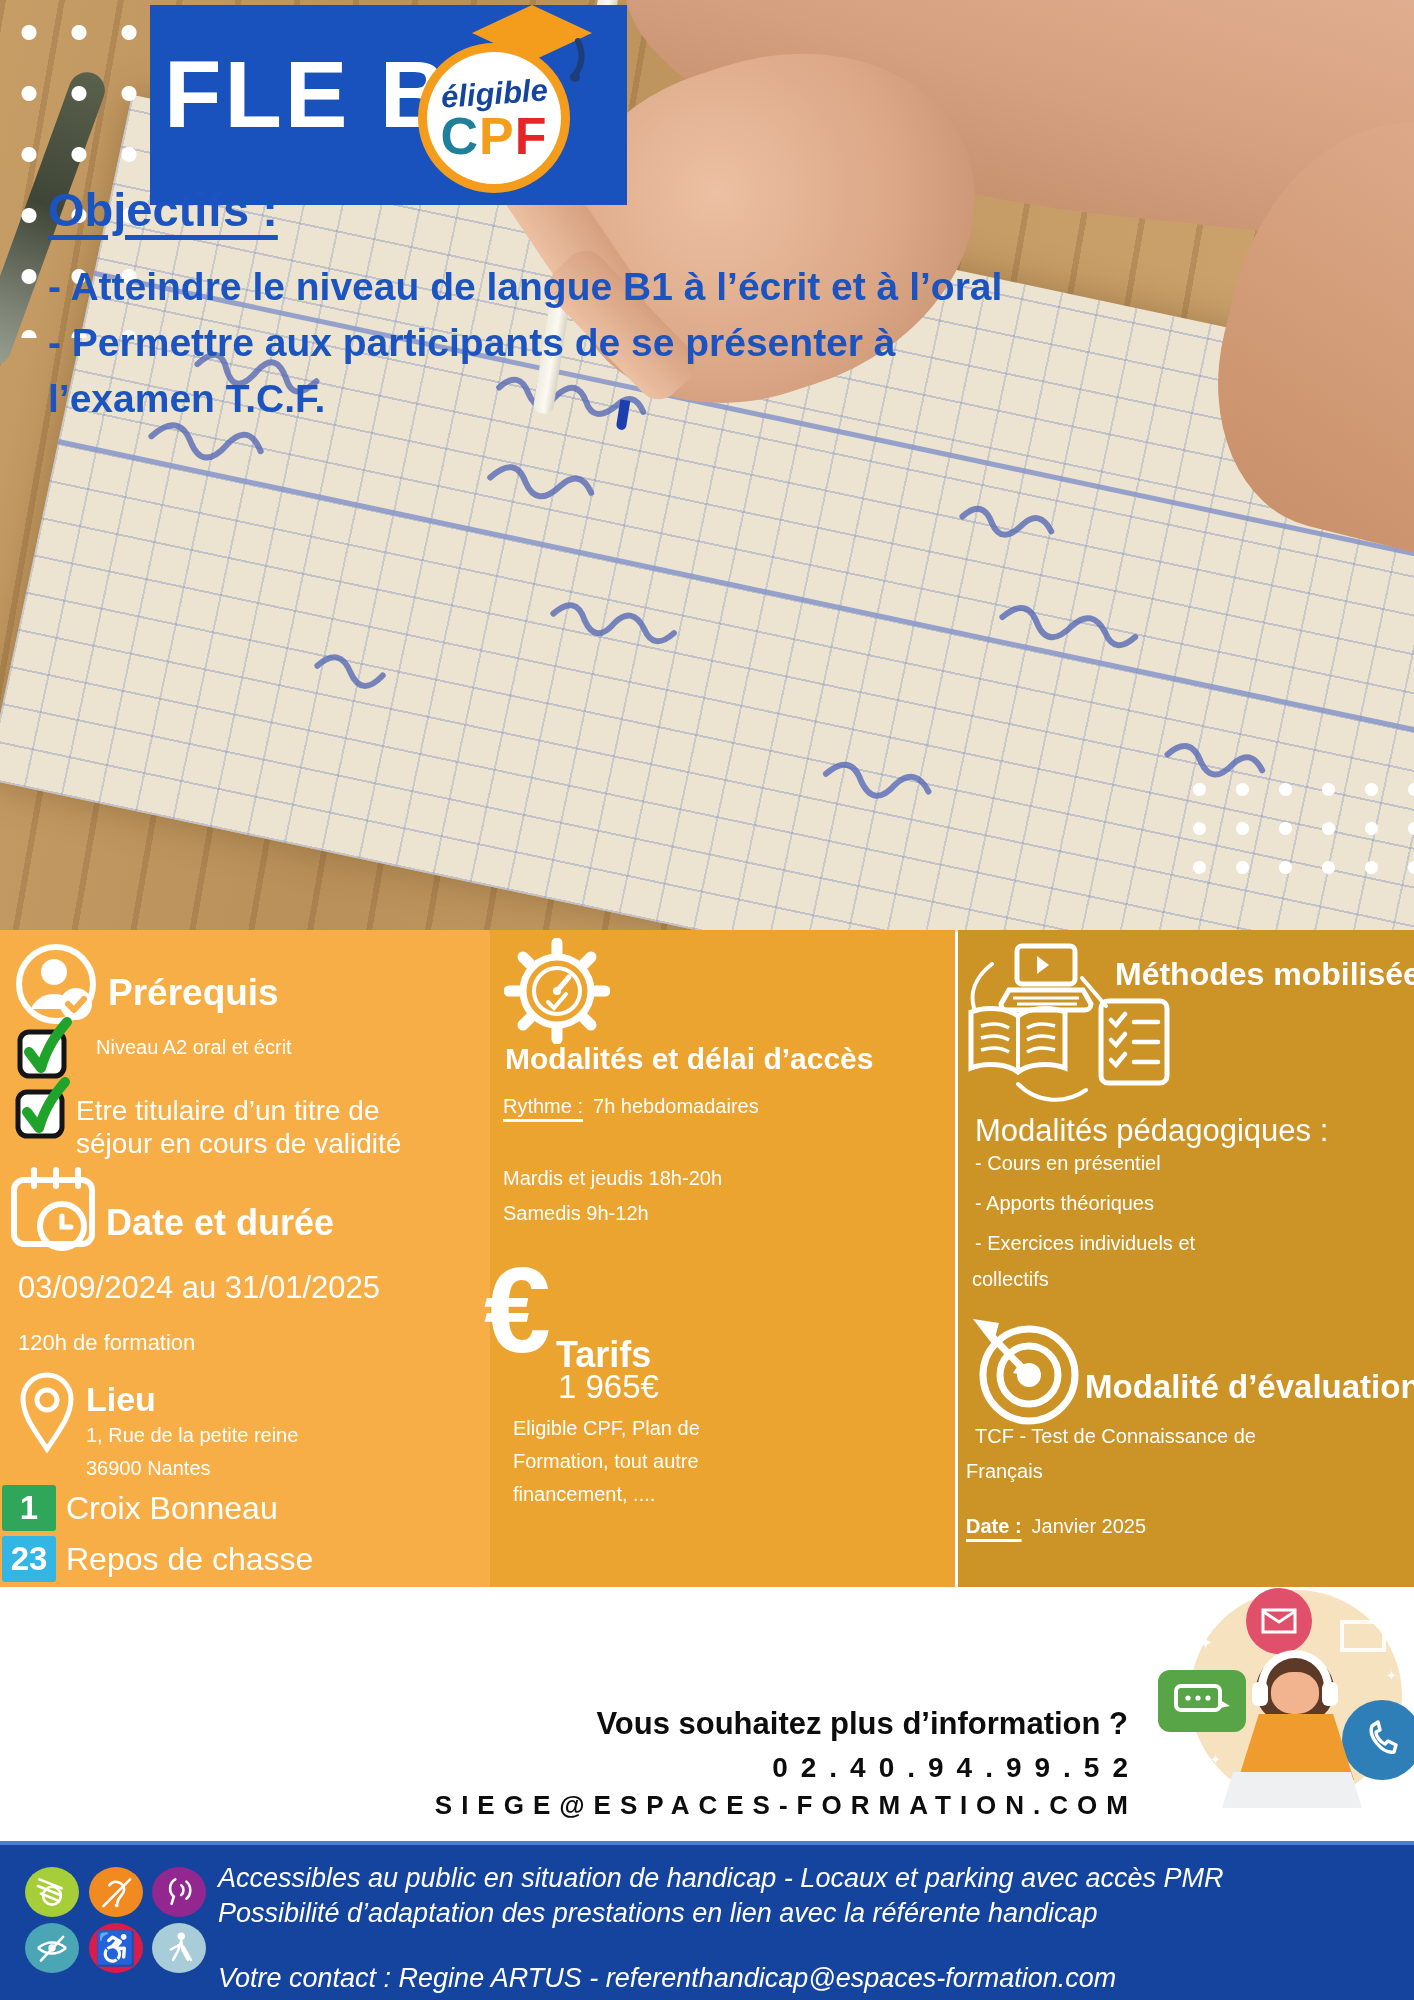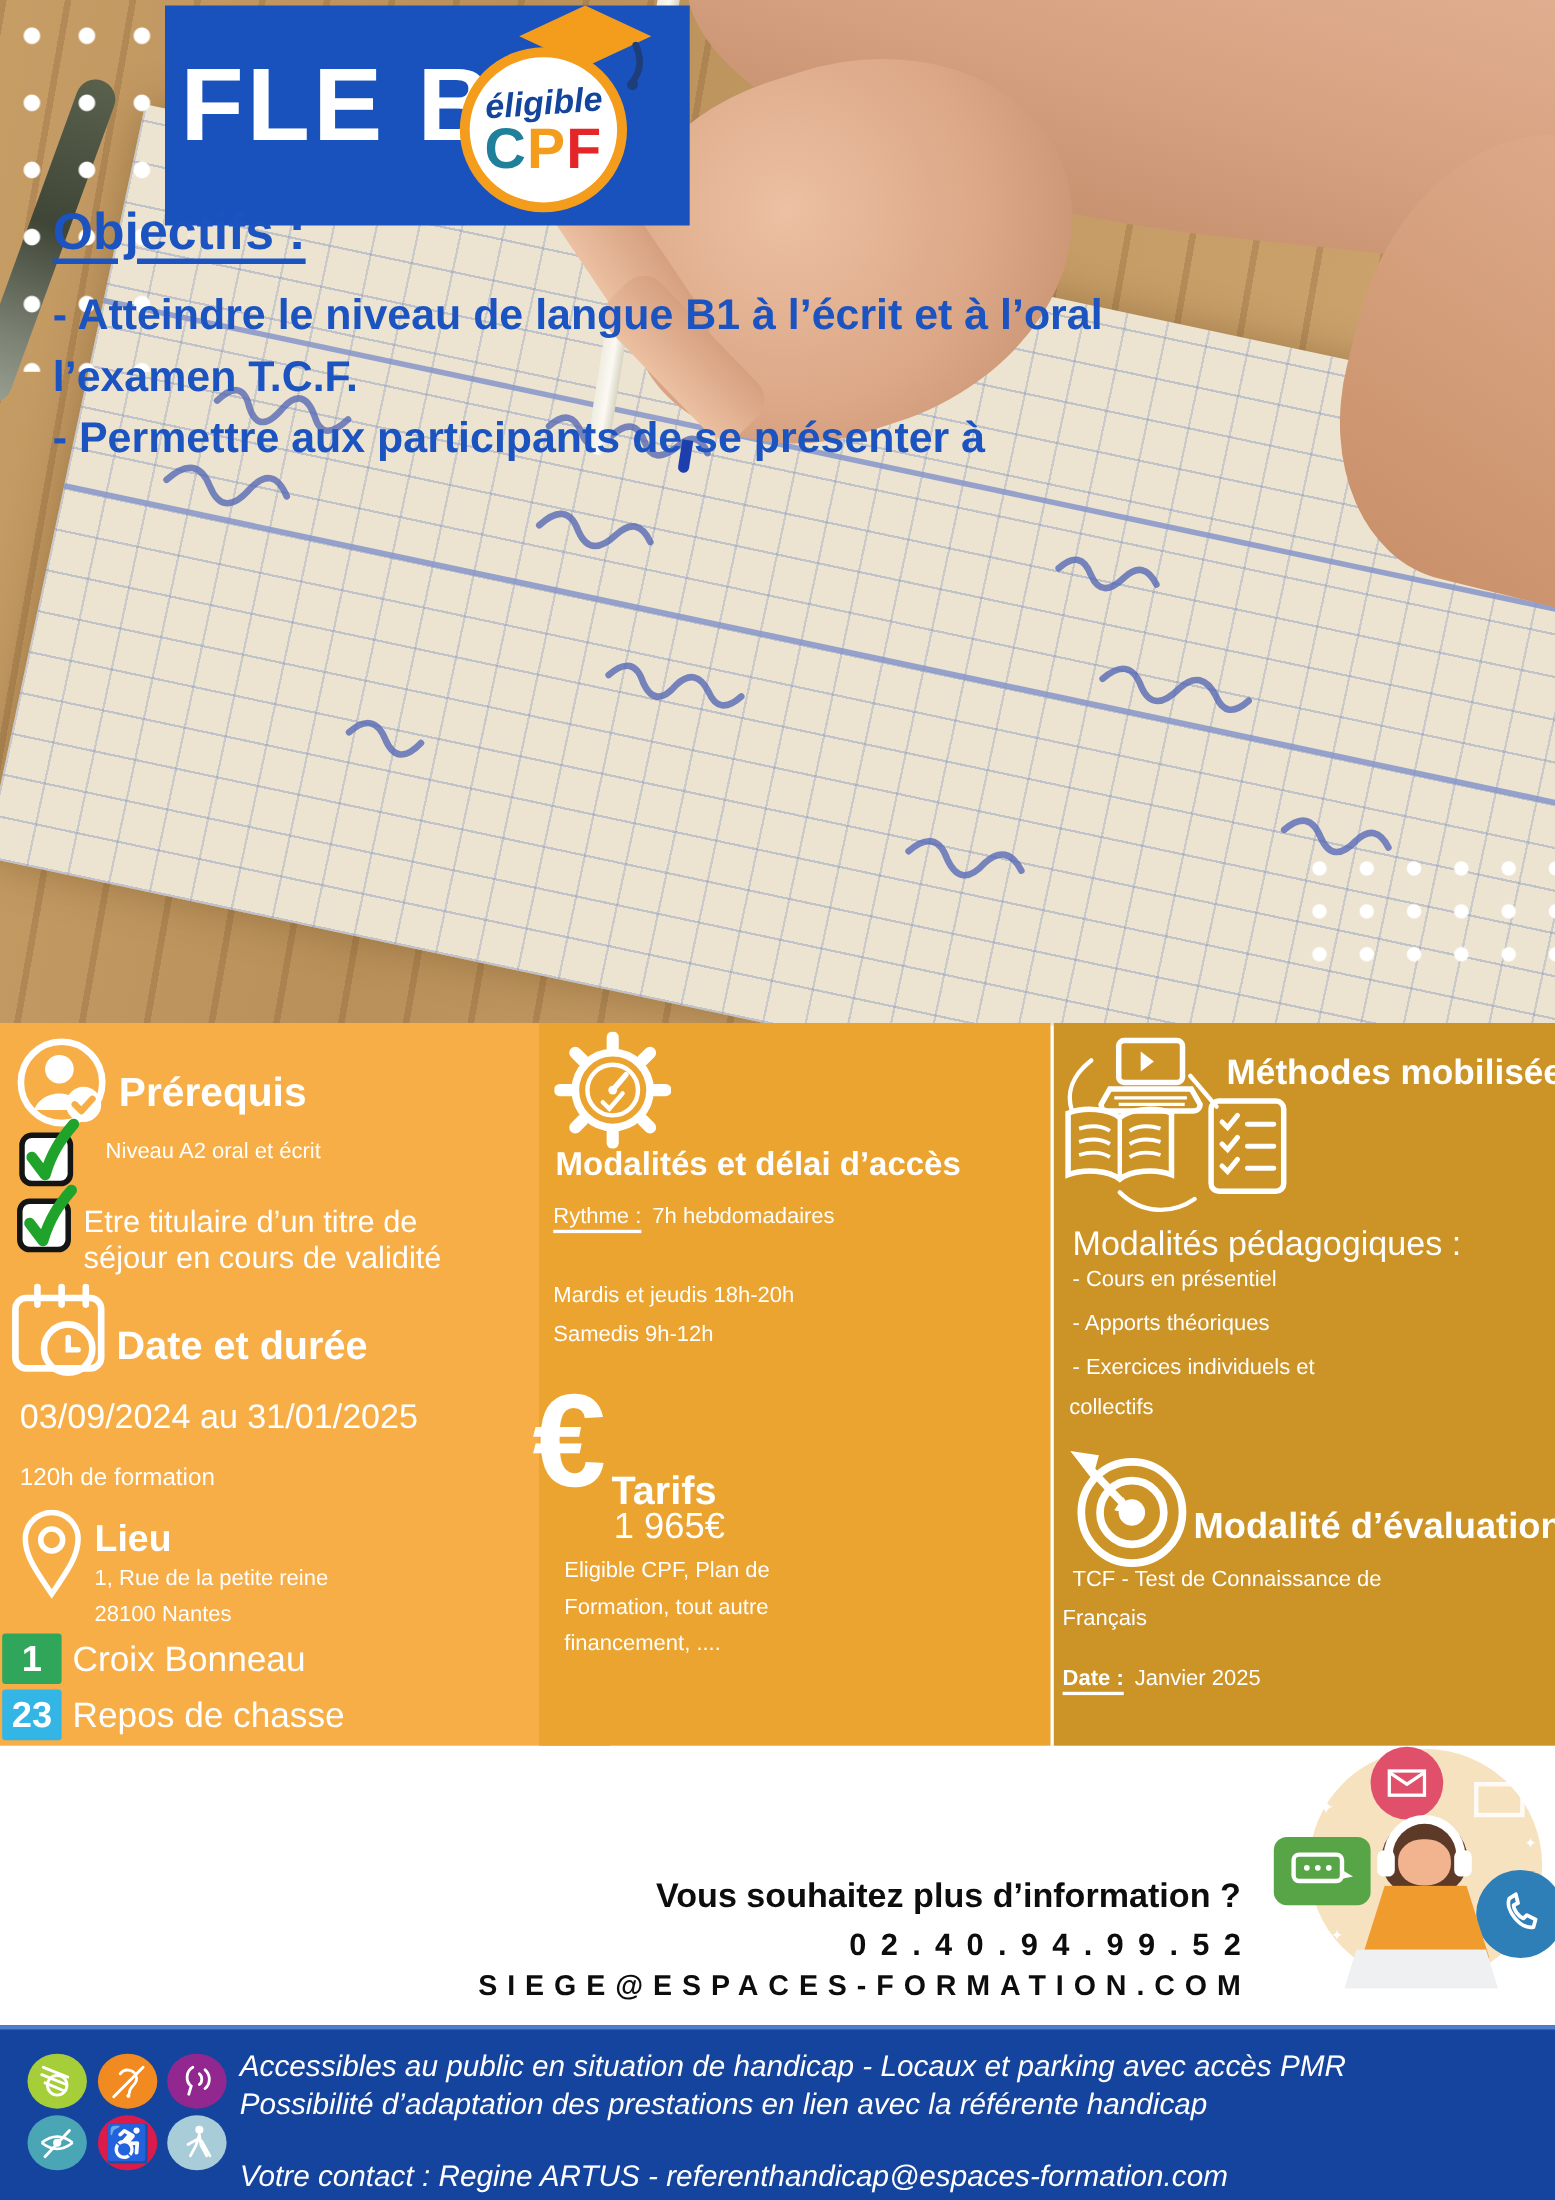--- a/index.html
+++ b/index.html
@@ -166,22 +166,22 @@
     <div class="cpf-badge">
       <span class="cpf-top">éligible</span>
       <span class="cpf-main"><span style="color:#20809b">C</span><span style="color:#f49d1d">P</span><span style="color:#e52629">F</span></span>
     </div>
   </div>
 
 
   <div class="objectifs">
     <div class="obj-head">Objectifs :</div>
     <div class="obj-line obj-l1">- Atteindre le niveau de langue B1 à l’écrit et à l’oral</div>
+    <div class="obj-line">- Permettre aux participants de se présenter à</div>
     <div class="obj-line">l’examen T.C.F.</div>
-    <div class="obj-line">- Permettre aux participants de se présenter à</div>
   </div>
 
   <section class="panel panel-left">
     <div class="abs" style="left:12px;top:10px">
       <svg width="92" height="92" viewBox="0 0 92 92">
         <circle cx="44" cy="44" r="37" fill="none" stroke="#fff" stroke-width="6"></circle>
         <circle cx="42" cy="32" r="13" fill="#fff"></circle>
         <path d="M19 69 a24 21 0 0 1 46 0 z" fill="#fff"></path>
         <circle cx="64" cy="64" r="16" fill="#fff"></circle>
         <path d="M56 64 l6 6 l10 -11" stroke="#f7ae47" stroke-width="6" fill="none" stroke-linecap="round" stroke-linejoin="round"></path>
@@ -221,21 +221,21 @@
     <div class="abs body30" style="left:18px;top:400px;font-size:22px">120h de formation</div>
 
     <div class="abs" style="left:18px;top:442px">
       <svg width="58" height="82" viewBox="0 0 58 82">
         <path d="M29 77 C14 55 5 42 5 27 A24 24 0 1 1 53 27 C53 42 44 55 29 77 Z" fill="none" stroke="#fff" stroke-width="5"></path>
         <circle cx="29" cy="28" r="10" fill="none" stroke="#fff" stroke-width="5"></circle>
       </svg>
     </div>
     <div class="abs ph" style="left:86px;top:450px;font-size:34px">Lieu</div>
     <div class="abs body30" style="left:86px;top:494px">1, Rue de la petite reine</div>
-    <div class="abs body30" style="left:86px;top:527px">28100 Nantes</div>
+    <div class="abs body30" style="left:86px;top:527px">36900 Nantes</div>
 
     <div class="badge" style="top:555px;background:#2fa65a">1</div>
     <div class="abs body30" style="left:66px;top:560px;font-size:32px">Croix Bonneau</div>
     <div class="badge" style="top:606px;background:#33b5e5">23</div>
     <div class="abs body30" style="left:66px;top:611px;font-size:32px">Repos de chasse</div>
   </section>
 
   <section class="panel panel-mid">
     <div class="abs" style="left:14px;top:8px">
       <svg width="106" height="106" viewBox="0 0 106 106">

